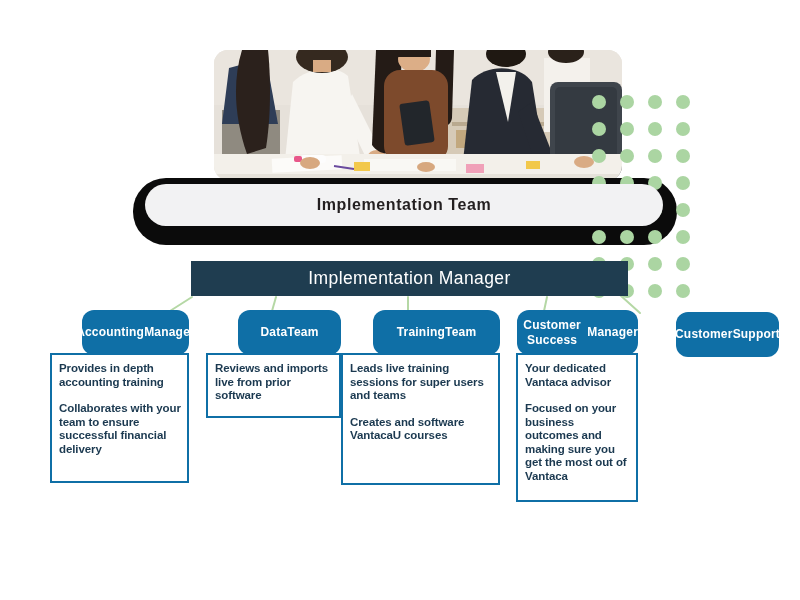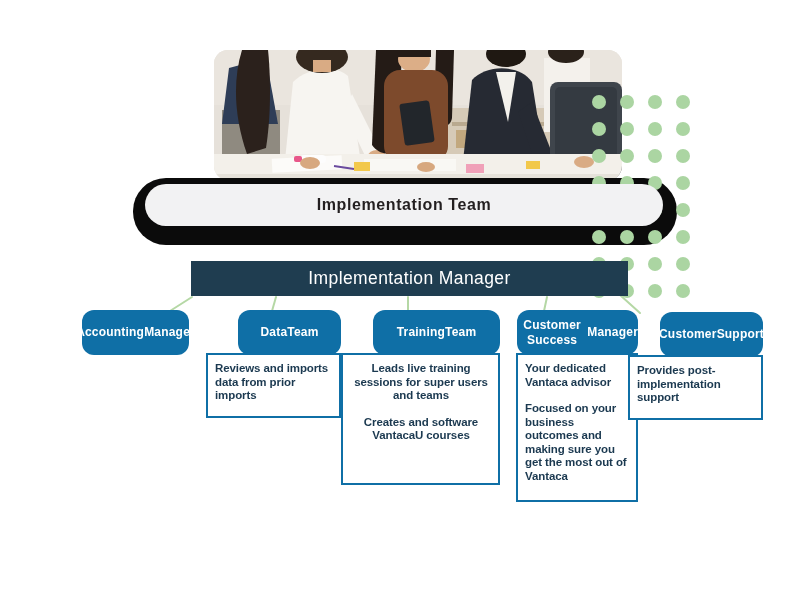--- a/index.html
+++ b/index.html
@@ -44,23 +44,23 @@
   .box-head{position:relative;z-index:2;height:45px;border-radius:12px;background:var(--accent-blue);
             display:flex;flex-direction:row;align-items:center;justify-content:center;text-align:center;margin-left:32px;}
   .box-head span{color:#fff;font-size:12px;font-weight:600;line-height:15px;letter-spacing:.2px;}
   .box-body{position:relative;z-index:1;margin-top:-2px;background:#fff;border:2px solid var(--accent-blue);
             padding:7px 6px 6px 7px;}
   .box-body p{color:var(--body-text);font-size:11.5px;font-weight:700;line-height:13.5px;letter-spacing:-0.1px;}
   .box-body p + p{margin-top:13px;}
 
   .b0{left:50px;top:310px;width:139px;}  .b0 .box-body{height:130px;}
   .b1{left:206px;top:310px;width:135px;} .b1 .box-body{height:65px;}
-  .b2{left:341px;top:310px;width:159px;} .b2 .box-body{height:132px;text-align:center;}
+  .b2{left:341px;top:310px;width:159px;} .b2 .box-body{height:132px;}
   .b3{left:485px;top:310px;width:153px;} .b3 .box-body{height:149px;margin-left:31px;}
-  .b4{left:628px;top:312px;width:135px;} .b4 .box-body{height:65px;}
+  .b4{left:644px;top:312px;width:135px;} .b4 .box-body{height:65px;}
 </style>
 </head>
 <body>
 
 <div class="stage">
 
   <div class="photo">
     <svg viewBox="0 0 408 130" preserveAspectRatio="none">
       <rect x="0" y="0" width="408" height="130" fill="#e6e1da"></rect>
       <rect x="0" y="0" width="408" height="55" fill="#eae5de"></rect>
@@ -168,29 +168,33 @@
     <line x1="408" y1="297" x2="408" y2="311"></line>
     <line x1="547" y1="297" x2="544" y2="311"></line>
     <line x1="620" y1="295" x2="640" y2="313"></line>
   </svg>
 
   <div class="box b0">
     <div class="box-head">
       <span>Accounting</span>
       <span>Manager</span>
     </div>
+    <div class="box-body">
+      <p>Provides in depth accounting training</p>
+      <p>Collaborates with your team to ensure successful financial delivery</p>
+    </div>
   </div>
 
   <div class="box b1">
     <div class="box-head">
       <span>Data</span>
       <span>Team</span>
     </div>
     <div class="box-body">
-      <p>Reviews and imports data from prior imports</p>
+      <p>Reviews and imports live from prior software</p>
     </div>
   </div>
 
   <div class="box b2">
     <div class="box-head">
       <span>Training</span>
       <span>Team</span>
     </div>
     <div class="box-body">
       <p>Leads live training sessions for super users and teams</p>
@@ -207,18 +211,15 @@
       <p>Your dedicated Vantaca advisor</p>
       <p>Focused on your business outcomes and making sure you get the most out of Vantaca</p>
     </div>
   </div>
 
   <div class="box b4">
     <div class="box-head">
       <span>Customer</span>
       <span>Support</span>
     </div>
-    <div class="box-body">
-      <p>Provides post-implementation support</p>
-    </div>
   </div>
 
 </div>
 
 </body></html>

